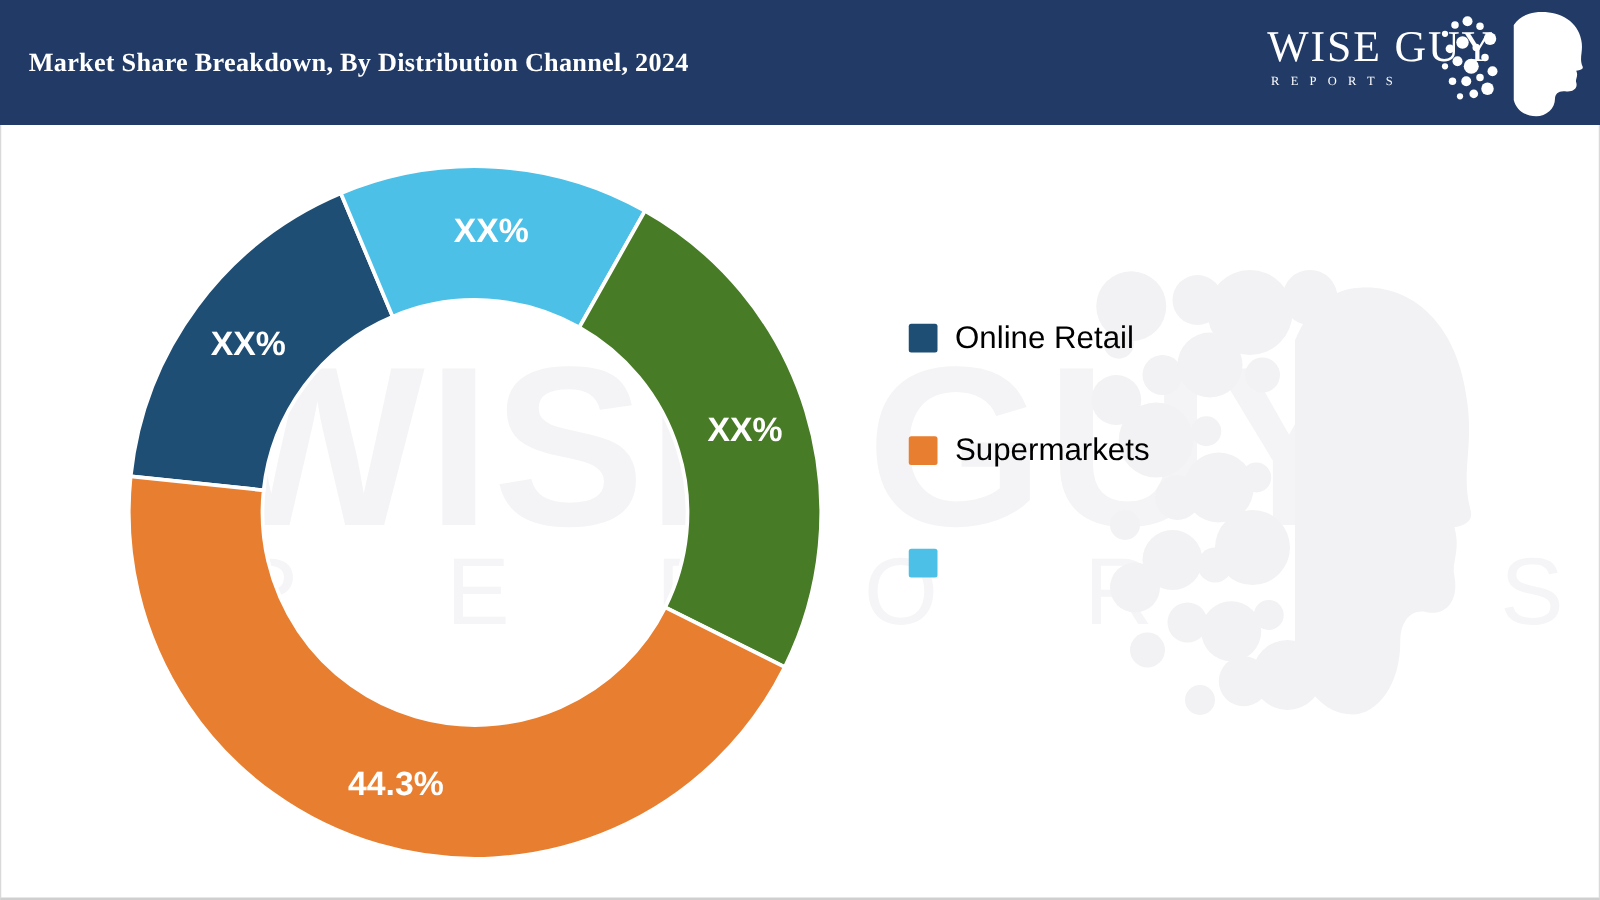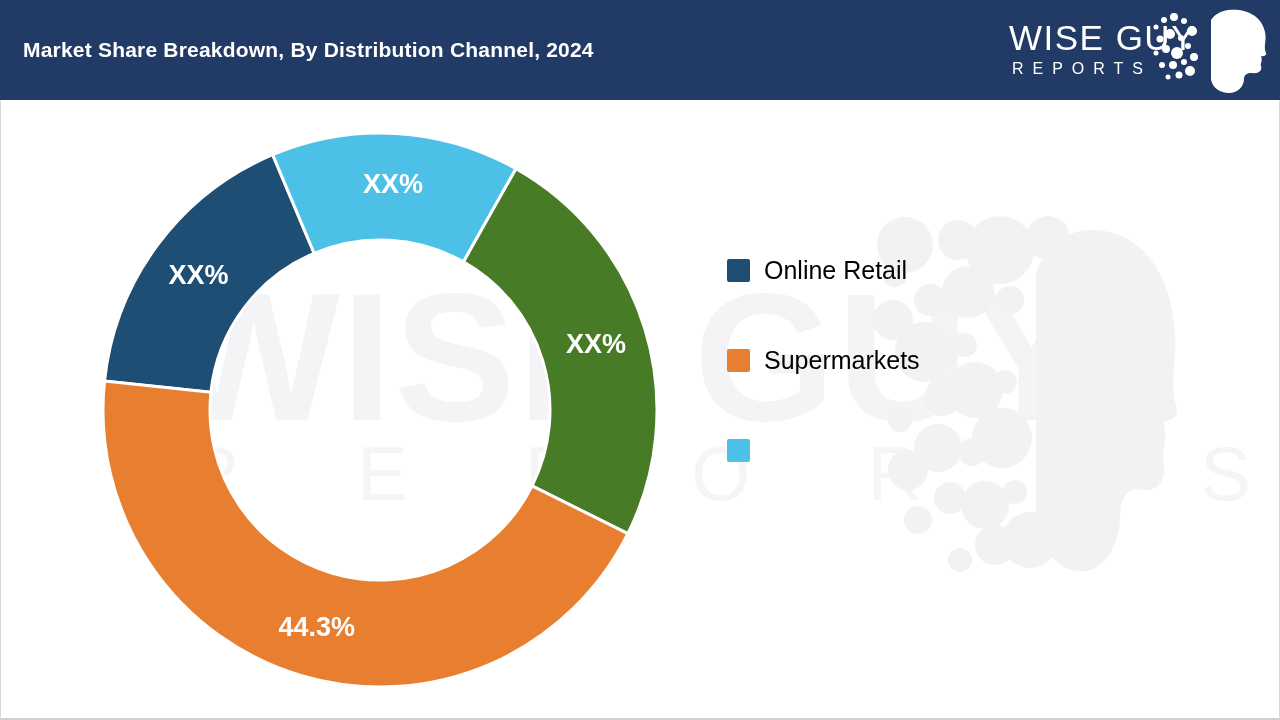--- a/index.html
+++ b/index.html
@@ -2,26 +2,26 @@
 <html><head>
 <meta charset="utf-8">
 <style>
   * { margin:0; padding:0; box-sizing:border-box; }
   html,body { width:1280px; height:720px; overflow:hidden; background:#ffffff;
               font-family:"Liberation Sans", sans-serif; }
   .page { position:relative; width:1280px; height:720px; background:#ffffff; }
 
   
   .header { position:absolute; left:0; top:0; width:1280px; height:100px;
-            background:#223A66; display:flex; align-items:center; z-index:5; }
+            background:#223A66; display:flex; align-items:center; z-index:5;font-family:Liberation Serif, serif; }
   .title { color:#ffffff; font-size:21px; font-weight:bold; padding-left:23px;
            letter-spacing:0.2px; }
   .logo { position:absolute; right:84px; top:20px; text-align:left; color:#fff; }
   .logo-line1 { font-size:35px; font-weight:400; letter-spacing:1.5px; line-height:1; }
-  .logo-line2 { font-size:16px; font-weight:400; letter-spacing:9px; margin-top:5px; padding-left:3px; }
+  .logo-line2 { font-size:10px; font-weight:400; letter-spacing:9px; margin-top:5px; padding-left:3px; }
   .logo-art { position:absolute; right:6px; top:5px; }
 
   
   .frame { position:absolute; left:0; top:100px; width:1280px; height:620px;
            border-left:1px solid #d9d9d9; border-right:1px solid #d9d9d9;
            border-bottom:2px solid #cfcfcf; pointer-events:none; z-index:9; }
 
   
   .wm-text1 { position:absolute; left:168px; top:252px; font-size:182px; font-weight:bold;
               color:#f4f4f6; white-space:nowrap; z-index:0; letter-spacing:2px; }

